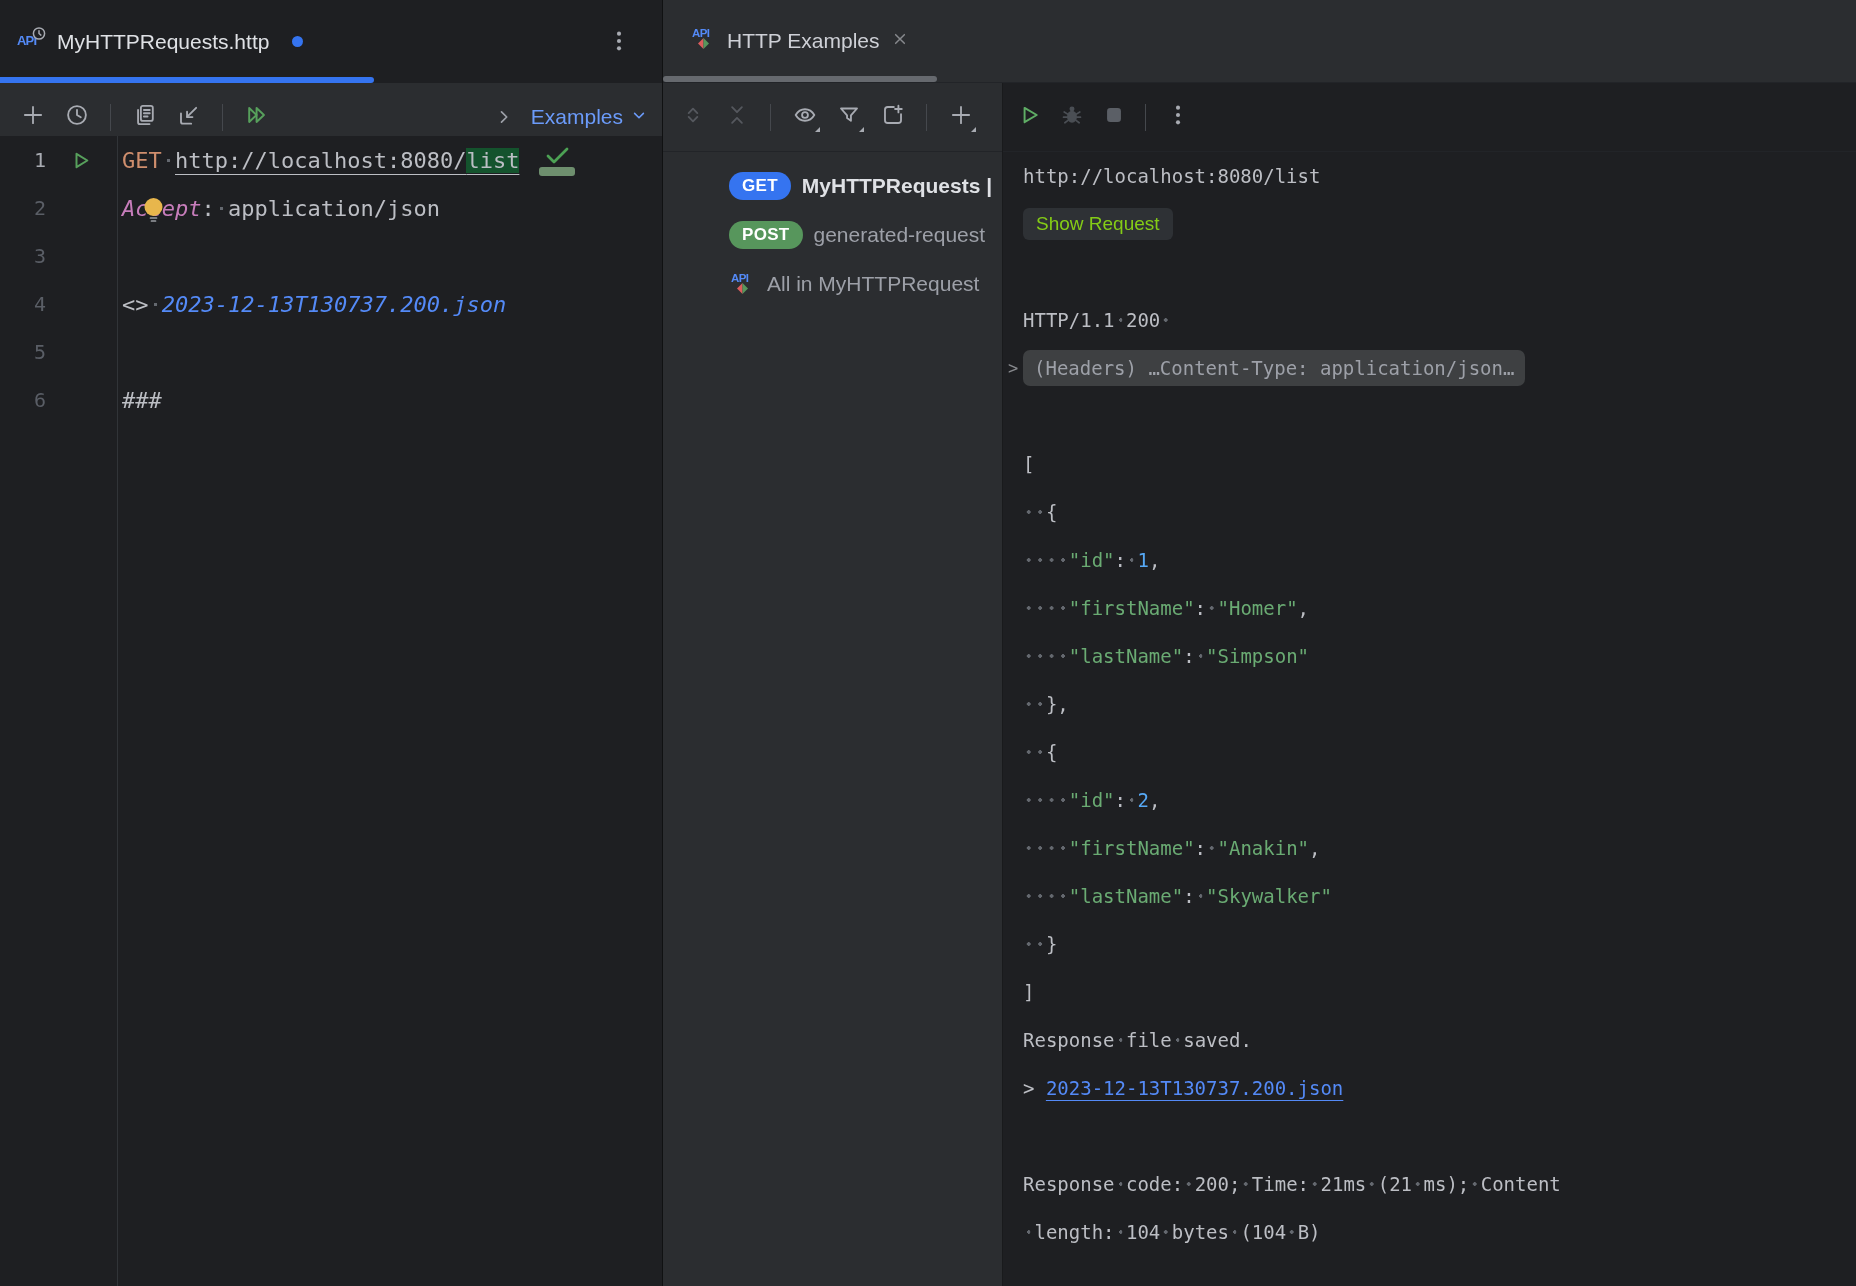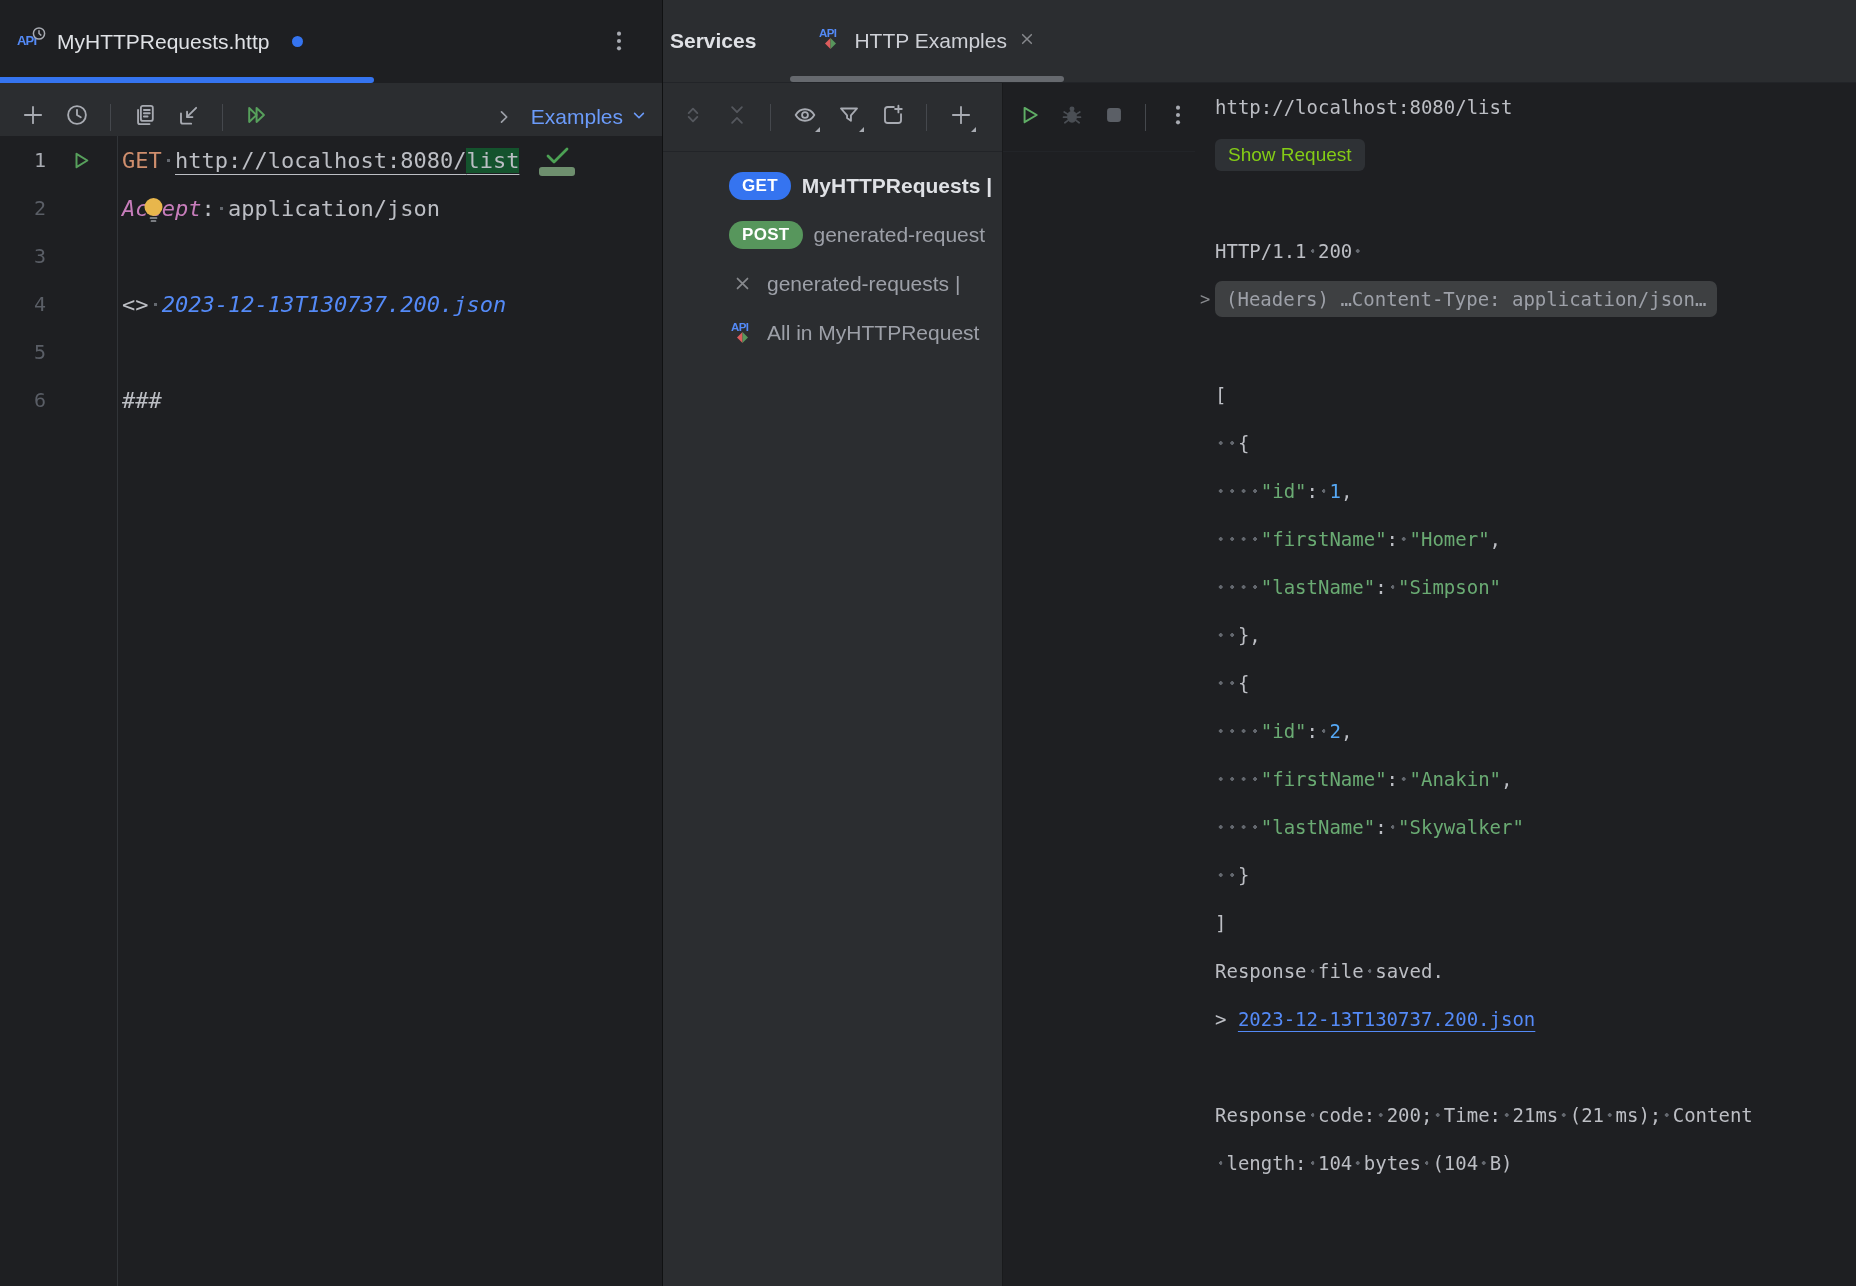--- a/index.html
+++ b/index.html
@@ -49,21 +49,21 @@
   
   .services-window{flex:1;display:flex;flex-direction:column;background:#2B2D30;min-width:0}
   .stabbar{height:83px;display:flex;align-items:stretch;position:relative;flex-shrink:0;border-bottom:1px solid #222428}
   .stab{display:flex;align-items:center;gap:10px;padding:0 27px;font-size:21px;color:#CED0D6;position:relative;white-space:nowrap}
   .stab.title{font-weight:700;color:#DFE1E5;padding:0 34px 0 7px}
   .stab-underline{position:absolute;left:0;right:0;bottom:0;height:6px;background:#66696E;border-radius:4px}
   .services-body{flex:1;display:flex;min-height:0}
   .tree-pane{width:340px;min-width:340px;background:#2B2D30;border-right:1px solid #191A1C;display:flex;flex-direction:column;overflow:hidden}
   .ptoolbar{height:69px;display:flex;align-items:center;flex-shrink:0;border-bottom:1px solid #222428}
   .tree-toolbar{padding-left:12px;gap:9px}
-  .console-pane{flex:1;background:#1E1F22;display:flex;flex-direction:row;min-width:0}
+  .console-pane{flex:1;background:#1E1F22;display:flex;flex-direction:column;min-width:0}
   .console-toolbar{padding-left:9px;gap:7px;background:#1E1F22}
   .tree{flex:1;padding-top:9px;overflow:hidden}
   .trow{height:49px;display:flex;align-items:center;padding-left:66px;position:relative;white-space:nowrap;font-size:21px;color:#9DA0A8}
   .trow.selected{color:#DFE1E5;font-weight:600}
   .sel-bg{position:absolute;left:28px;right:0;top:1px;bottom:1px;background:#43454A;border-radius:10px 0 0 10px}
   .trow>*{position:relative}
   .badge{font-weight:700;font-size:17px;color:#FFFFFF;padding:4px 13px;border-radius:15px;margin-right:11px;letter-spacing:.3px}
   .badge.get{background:#3574F0}
   .badge.post{background:#57965C}
   .ticon{width:27px;margin-right:11px;display:flex;align-items:center;justify-content:center}
@@ -187,23 +187,20 @@
         <div class="eline">
           <span class="lnum">6</span>
           <span class="gslot"></span>
           <span class="ecode"><span class="s-txt">###</span></span>
         </div>
       </div>
   </section>
 
   <section class="services-window">
     <div class="stabbar">
-      <div class="stab title">
-        <span>Services</span>
-      </div>
       <div class="stab selected">
         <span id="httpTabIcon"><svg width="27" height="27" viewBox="0 0 27 27">
               <text x="2" y="11.5" font-family="Liberation Sans, sans-serif" font-size="11.5" font-weight="bold" fill="#548AF7" letter-spacing="-0.6">API</text>
               <path d="M13.5 13 8 18.5 13.5 24z" fill="#DB5C5C"></path>
               <path d="M13.5 13 19 18.5 13.5 24z" fill="#57965C"></path>
             </svg></span>
         <span>HTTP Examples</span>
         <span id="httpTabClose"><svg width="20" height="20" viewBox="0 0 24 24" fill="none" stroke="#87898D" stroke-width="1.8" stroke-linecap="round" stroke-linejoin="round">
               <path d="M6.8 6.8l10.4 10.4M17.2 6.8 6.8 17.2"></path>
             </svg></span>
@@ -250,28 +247,20 @@
           </div>
         <div class="tree" id="treeList">
             <div class="trow selected">
               <span class="sel-bg"></span>
               <span class="badge get">GET</span>
               <span>MyHTTPRequests |</span>
             </div>
             <div class="trow">
               <span class="badge post">POST</span>
               <span>generated-request</span>
-            </div>
-            <div class="trow">
-              <span class="ticon">
-                <svg width="23" height="23" viewBox="0 0 24 24" fill="none" stroke="#87898D" stroke-width="1.8" stroke-linecap="round" stroke-linejoin="round">
-                  <path d="M6.8 6.8l10.4 10.4M17.2 6.8 6.8 17.2"></path>
-                </svg>
-              </span>
-              <span>generated-requests |</span>
             </div>
             <div class="trow">
               <span class="ticon">
                 <svg width="27" height="27" viewBox="0 0 27 27">
                   <text x="2" y="11.5" font-family="Liberation Sans, sans-serif" font-size="11.5" font-weight="bold" fill="#548AF7" letter-spacing="-0.6">API</text>
                   <path d="M13.5 13 8 18.5 13.5 24z" fill="#DB5C5C"></path>
                   <path d="M13.5 13 19 18.5 13.5 24z" fill="#57965C"></path>
                 </svg>
               </span>
               <span>All in MyHTTPRequest</span>

